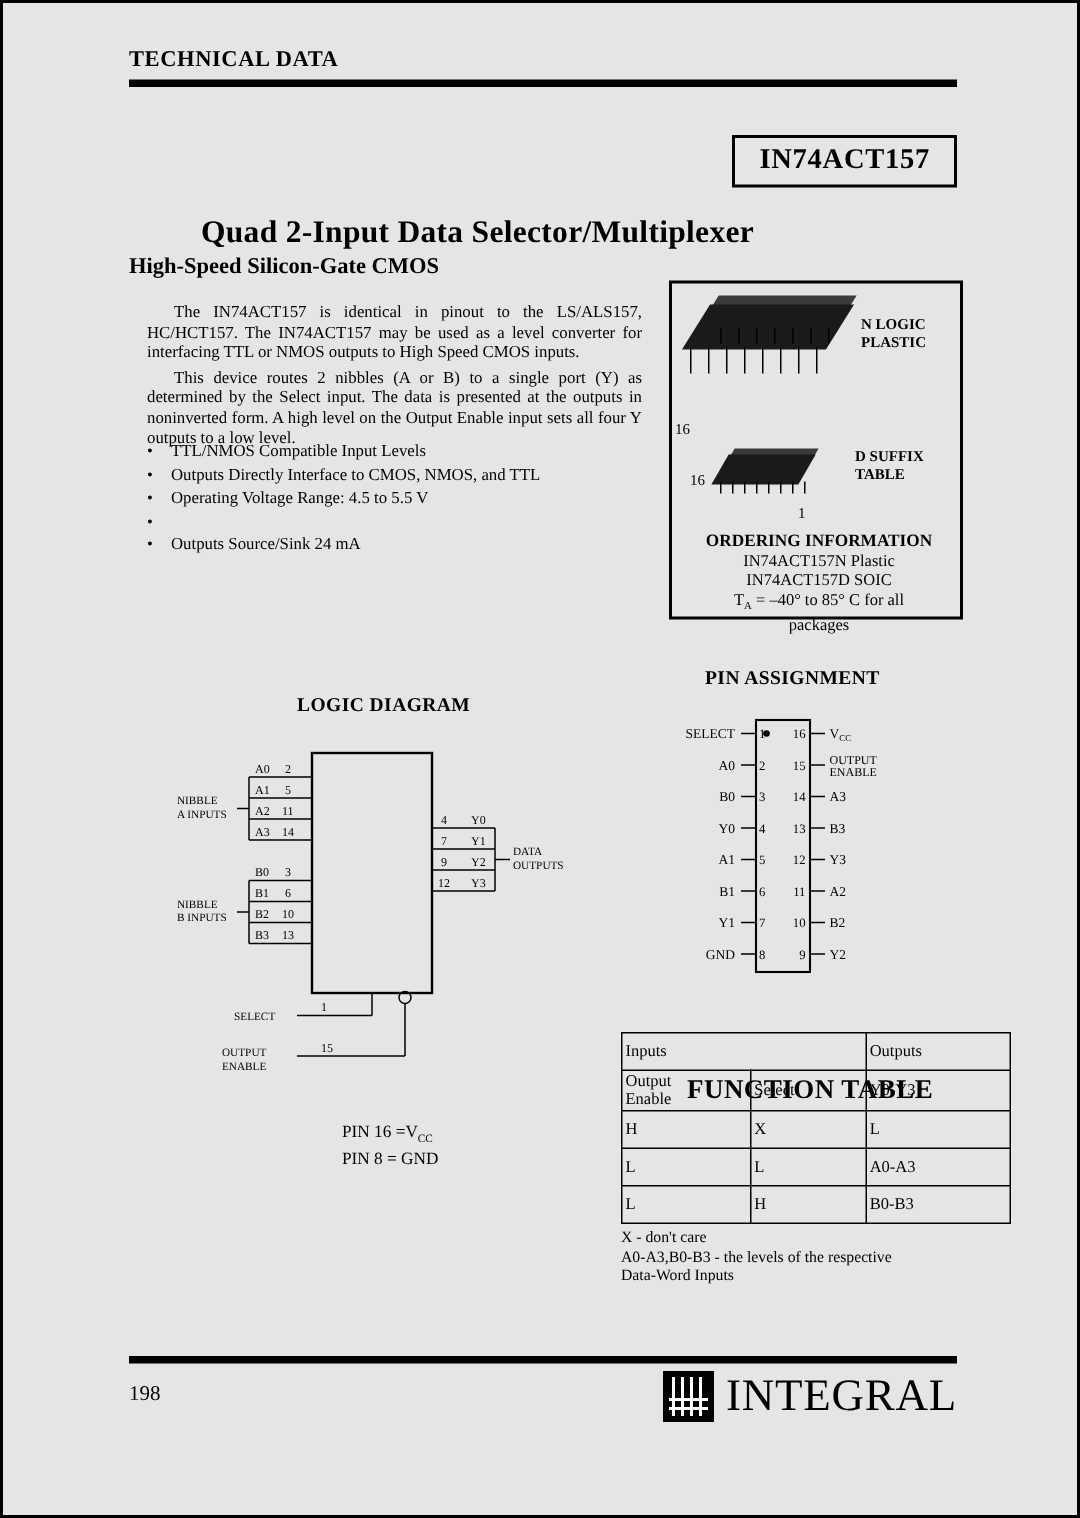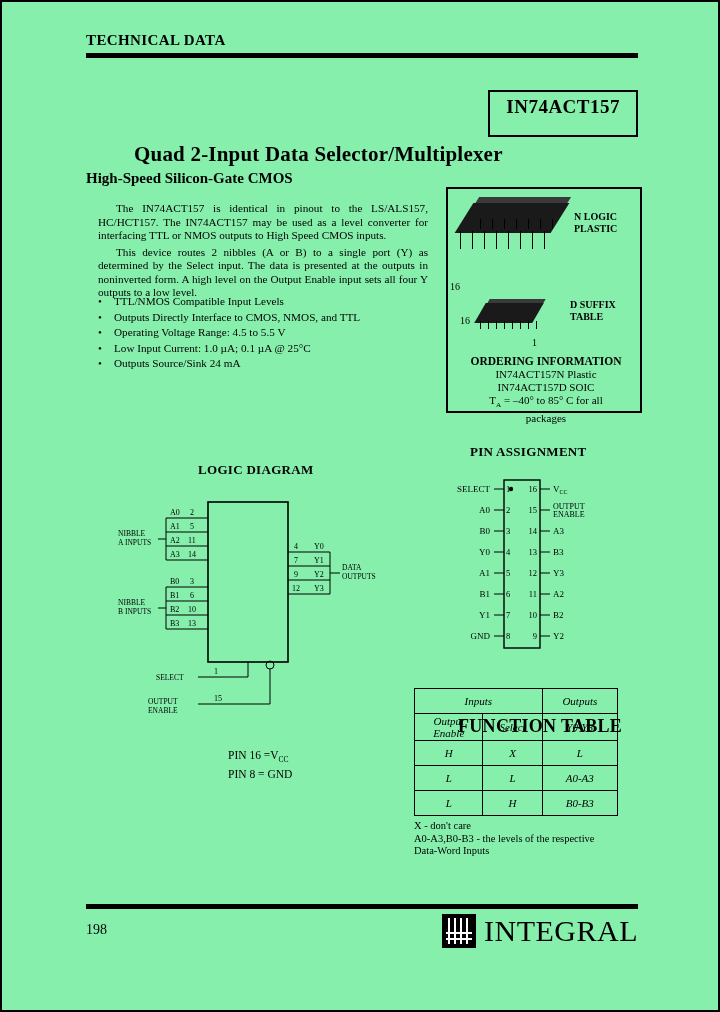--- a/index.html
+++ b/index.html
@@ -15,21 +15,21 @@
     position: relative;
     overflow: hidden;
   }
   .page {
     position: absolute;
     left: 0; top: 0;
     width: 720px;
     height: 1012px;
     border: 2px solid #000;
     box-sizing: border-box;
-    background: #86efac;
+    background: #e5e5e5;
   }
   .inner {
     position: absolute;
     left: 56px;
     top: 30px;
     width: 608px;
     height: 952px;
   }
 
   
@@ -46,21 +46,21 @@
     width: 552px;
     height: 5px;
     background: #000;
   }
 
   .part-box {
     position: absolute;
     right: 28px;
     top: 58px;
     border: 2px solid #000;
-    padding: 4px 16px 17px 16px;
+    padding: 4px 16px 5px 16px;
     font-weight: bold;
     font-size: 19px;
     letter-spacing: 0.5px;
     font-family: "Liberation Serif", serif;
   }
 
   
   .title1 {
     position: absolute;
     left: 28px;
@@ -241,25 +241,23 @@
     top: 716px;
     font-size: 11.5px;
     line-height: 14px;
   }
 
   
   .ftable {
     position: absolute;
     left: 356px;
     top: 656px;
-    width: 204px;
+    width: 260px;
     border-collapse: collapse;
     font-size: 11px;
-    text-align: center;
-    font-style: italic;
   }
   .ftable td {
     border: 1px solid #000;
     height: 22px;
     padding: 1px 2px;
     line-height: 12px;
   }
   .ftable .hdrow td { font-size: 11px; }
   .fnote {
     position: absolute;
@@ -338,21 +336,20 @@
       <div class="row">
           <span class="bul">•</span>
           <span>Outputs Directly Interface to CMOS, NMOS, and TTL</span>
         </div>
       <div class="row">
           <span class="bul">•</span>
           <span>Operating Voltage Range: 4.5 to 5.5 V</span>
         </div>
       <div class="row">
           <span class="bul">•</span>
-          <span>Low Input Current: 1.0 µA; 0.1 µA @ 25°C</span>
         </div>
       <div class="row">
           <span class="bul">•</span>
           <span>Outputs Source/Sink 24 mA</span>
         </div>
     </div>
 
     <div class="pkg-box">
       <div class="dip-wrap">
         <div class="dip-top"></div>

